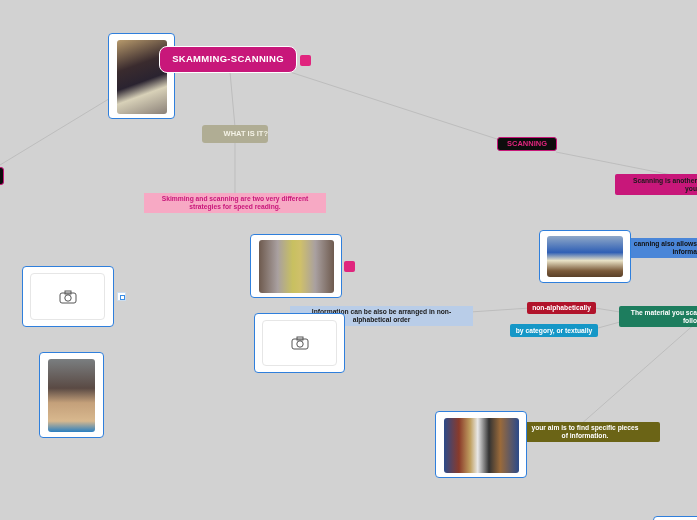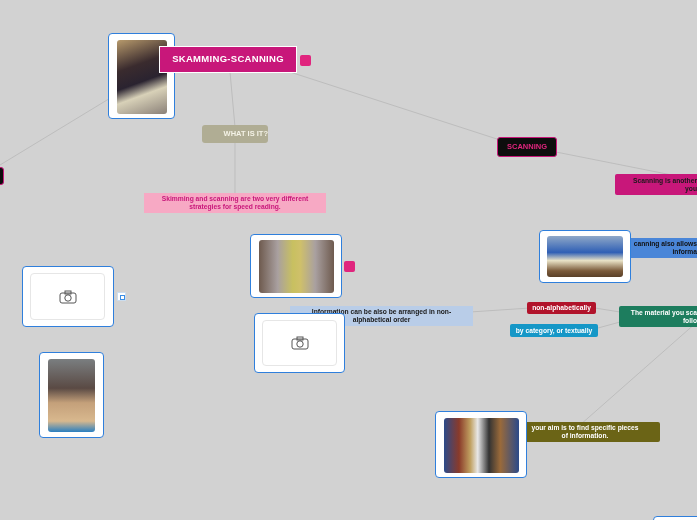--- a/index.html
+++ b/index.html
@@ -27,34 +27,34 @@
     <line x1="580" y1="425" x2="697" y2="322"></line>
   </g>
 </svg>
 
 <div class="node" style="left:-10px;top:167px;width:14px;height:18px;background:#0d0d0d;border:1.5px solid #c8177a;border-radius:3px;"></div>
 
 <div class="frame" style="left:108px;top:33px;width:67px;height:86px;">
   <div class="photo" style="left:8px;top:6px;width:50px;height:74px;background:linear-gradient(160deg,#b79a6c 0%,#3a2b2e 35%,#2a2330 55%,#d8d1b8 70%,#8a8078 100%);"></div>
 </div>
 
-<div class="node" style="left:159px;top:46px;width:138px;height:27px;background:#c8177a;border:1.5px solid #fff;border-radius:0;color:#fff;font-size:9.5px;letter-spacing:.3px;">
+<div class="node" style="left:159px;top:46px;width:138px;height:27px;background:#c8177a;border:1.5px solid #fff;border-radius:8px;color:#fff;font-size:9.5px;letter-spacing:.3px;">
   <span>SKAMMING-SCANNING</span>
 </div>
 <div class="spiral" style="left:300px;top:55px;"></div>
 
 <div class="node" style="left:202px;top:125px;width:66px;height:18px;background:#b0ad94;border-radius:3px;color:#f4f2e6;font-size:7.5px;justify-content:flex-end;">
   <span>WHAT IS IT?</span>
 </div>
 
 <div class="node" style="left:144px;top:193px;width:182px;height:20px;background:#f7a9c4;color:#c8177a;font-size:6.7px;padding:0 10px;">
   <span>Skimming and scanning are two very different strategies for speed reading.</span>
 </div>
 
-<div class="node" style="left:497px;top:137px;width:60px;height:20px;background:#0d0d0d;border:1.5px solid #c8177a;border-radius:3px;color:#e0257e;font-size:7.5px;">
+<div class="node" style="left:497px;top:137px;width:60px;height:14px;background:#0d0d0d;border:1.5px solid #c8177a;border-radius:3px;color:#e0257e;font-size:7.5px;">
   <span>SCANNING</span>
 </div>
 
 <div class="node" style="left:615px;top:174px;width:90px;height:21px;background:#c8177a;border-radius:2px;color:#1a1a1a;font-size:6.7px;flex-direction:column;align-items:flex-end;padding-right:8px;">
   <span>Scanning is another</span>
   <span>you</span>
 </div>
 
 <div class="node" style="left:625px;top:238px;width:80px;height:20px;background:#4a86d8;color:#111;font-size:6.7px;flex-direction:column;align-items:flex-end;padding-right:8px;">
   <span>canning also allows</span>

